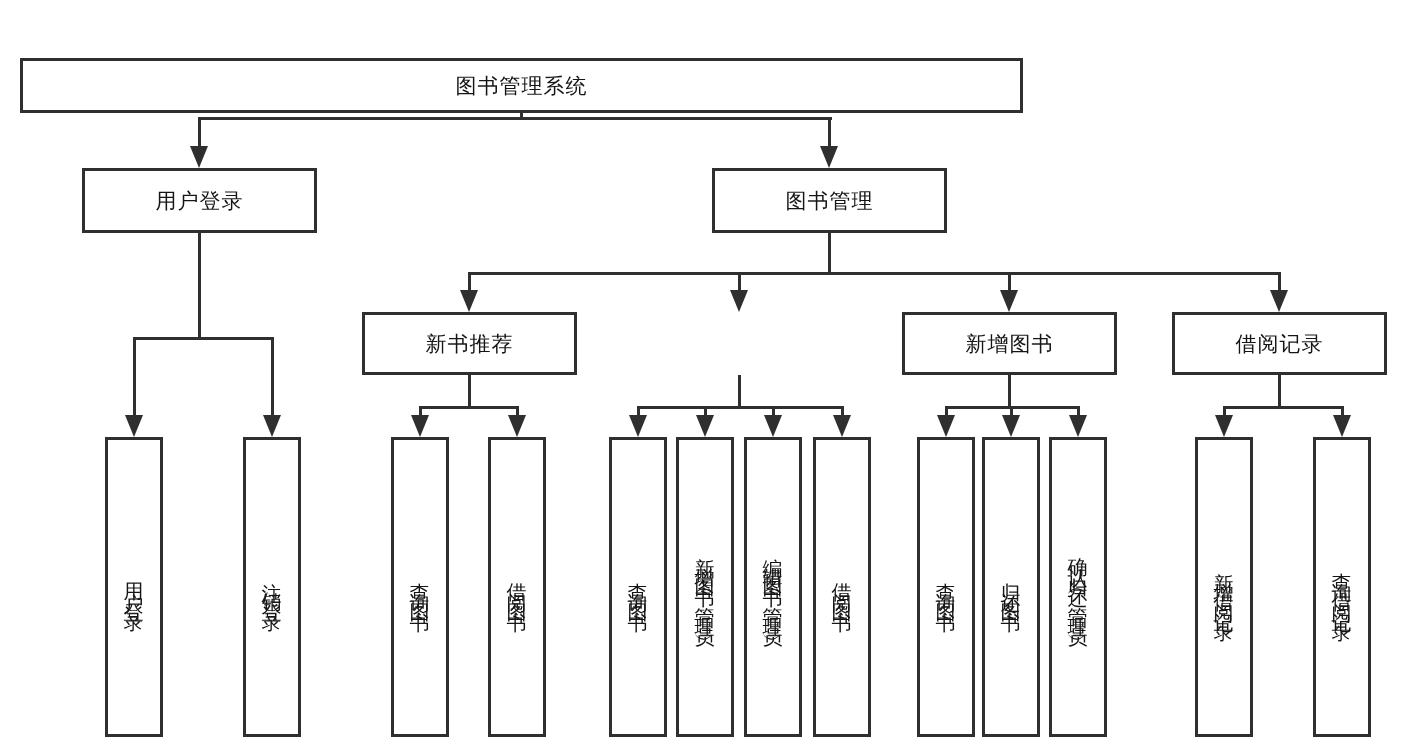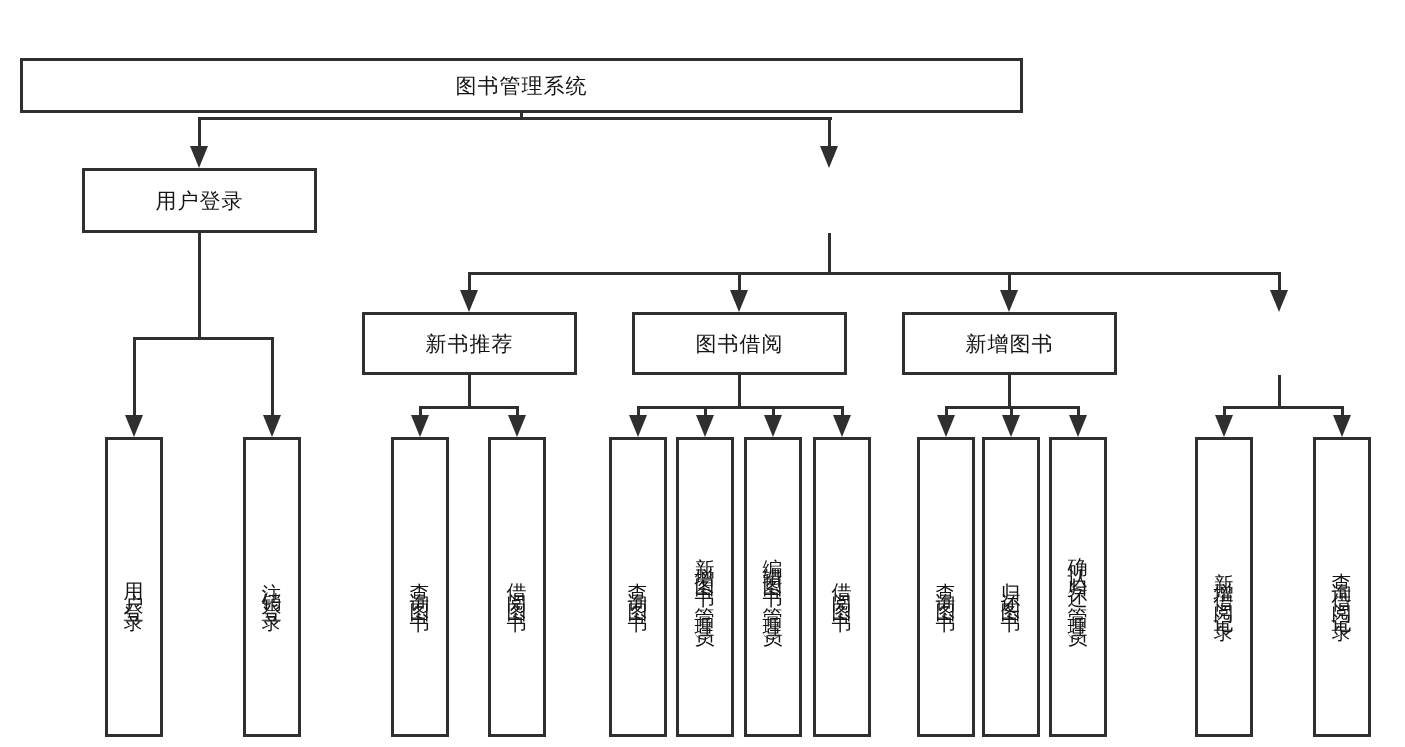--- a/index.html
+++ b/index.html
@@ -64,20 +64,23 @@
   <i class="vl" style="left:520px;top:68px;height:52px;"></i>
   <i class="hl" style="left:198px;top:117px;width:634px;"></i>
   <i class="vl" style="left:198px;top:117px;height:33px;"></i>
   <i class="ah" style="left:190px;top:146px;"></i>
   <i class="vl" style="left:828px;top:117px;height:33px;"></i>
   <i class="ah" style="left:820px;top:146px;"></i>
 
   <div class="node" style="left:82px;top:168px;width:235px;height:65px;">
     <span>用户登录</span>
   </div>
+  <div class="node" style="left:712px;top:168px;width:235px;height:65px;">
+    <span>图书管理</span>
+  </div>
 
   <i class="vl" style="left:198px;top:233px;height:107px;"></i>
   <i class="hl" style="left:133px;top:337px;width:141px;"></i>
   <i class="vl" style="left:133px;top:337px;height:80px;"></i>
   <i class="ah" style="left:125px;top:415px;"></i>
   <i class="vl" style="left:271px;top:337px;height:80px;"></i>
   <i class="ah" style="left:263px;top:415px;"></i>
 
   <i class="vl" style="left:828px;top:233px;height:42px;"></i>
   <i class="hl" style="left:468px;top:272px;width:813px;"></i>
@@ -86,25 +89,25 @@
   <i class="vl" style="left:738px;top:272px;height:20px;"></i>
   <i class="ah" style="left:730px;top:290px;"></i>
   <i class="vl" style="left:1008px;top:272px;height:20px;"></i>
   <i class="ah" style="left:1000px;top:290px;"></i>
   <i class="vl" style="left:1278px;top:272px;height:20px;"></i>
   <i class="ah" style="left:1270px;top:290px;"></i>
 
   <div class="node" style="left:362px;top:312px;width:215px;height:63px;">
     <span>新书推荐</span>
   </div>
-  <div class="node" style="left:632px;top:312px;width:215px;height:63px;">
-    <span>图书借阅</span>
-  </div>
   <div class="node" style="left:902px;top:312px;width:215px;height:63px;">
     <span>新增图书</span>
+  </div>
+  <div class="node" style="left:1172px;top:312px;width:215px;height:63px;">
+    <span>借阅记录</span>
   </div>
 
   <i class="vl" style="left:468px;top:375px;height:34px;"></i>
   <i class="hl" style="left:419px;top:406px;width:100px;"></i>
   <i class="vl" style="left:419px;top:406px;height:12px;"></i>
   <i class="ah" style="left:411px;top:415px;"></i>
   <i class="vl" style="left:516px;top:406px;height:12px;"></i>
   <i class="ah" style="left:508px;top:415px;"></i>
 
   <i class="vl" style="left:738px;top:375px;height:34px;"></i>

